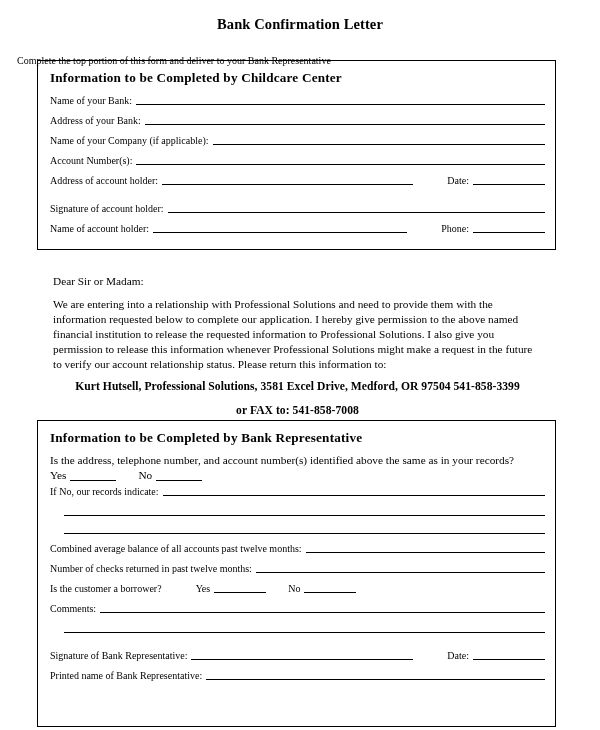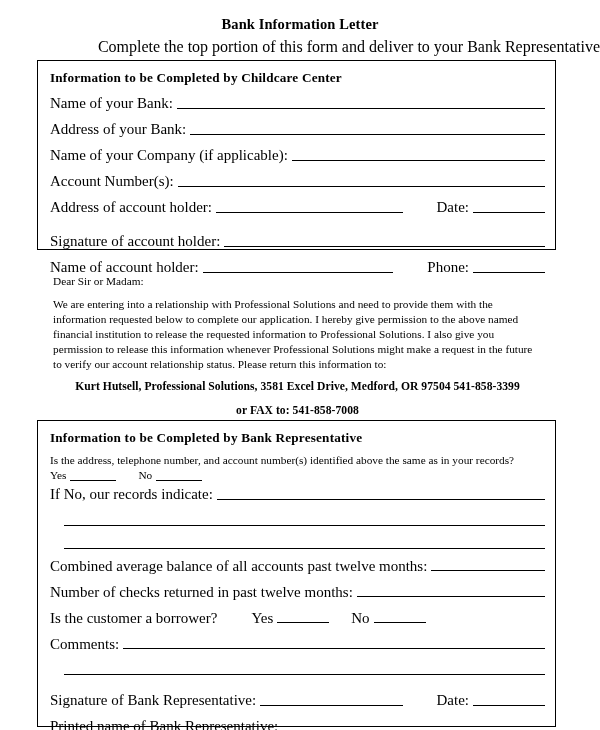--- a/index.html
+++ b/index.html
@@ -27,23 +27,23 @@
   
   .doc-title {
     text-align: center;
     font-weight: bold;
     font-size: 14.5px;
     letter-spacing: 0.1px;
     margin: 0;
     padding-top: 16px;
   }
   .doc-subtitle {
-    text-align: right;
-    font-size: 16px;
-    margin: 0;
+    text-align: left;
+    font-size: 10px;
+    margin: 17px;
     padding-top: 5px;
   }
 
   
   .box {
     position: absolute;
     left: 37px;
     width: 519px;
     border: 1.6px solid #000;
     box-sizing: border-box;
@@ -55,22 +55,22 @@
   .section-heading {
     font-weight: bold;
     font-size: 13.2px;
     letter-spacing: 0.2px;
     margin: 0 0 6px 2px;
   }
 
   
   .frow {
     display: flex;
-    align-items: flex-start;
-    font-size: 15px;
+    align-items: center;
+    font-size: 10px;
     margin-top: 9px;
     white-space: nowrap;
     padding-left: 2px;
   }
   .frow .lbl { flex: 0 0 auto; }
   .rule {
     flex: 1 1 auto;
     border-bottom: 1.15px solid #000;
     margin-left: 4px;
     height: 0.85em;
@@ -123,21 +123,21 @@
     margin-top: 3px;
     padding-left: 2px;
   }
   .yesno .rule { flex: 0 0 46px; margin-left: 4px; }
 </style>
 </head>
 <body>
 
 <div class="page">
 
-  <h1 class="doc-title">Bank Information Letter</h1>
+  <h1 class="doc-title">Bank Confirmation Letter</h1>
   <p class="doc-subtitle">Complete the top portion of this form and deliver to your Bank Representative</p>
 
   <div class="box" id="box-childcare">
     <div class="section-heading">Information to be Completed by Childcare Center</div>
 
     <div class="frow">
       <span class="lbl">Name of your Bank:</span>
       <span class="rule"></span>
     </div>
 

